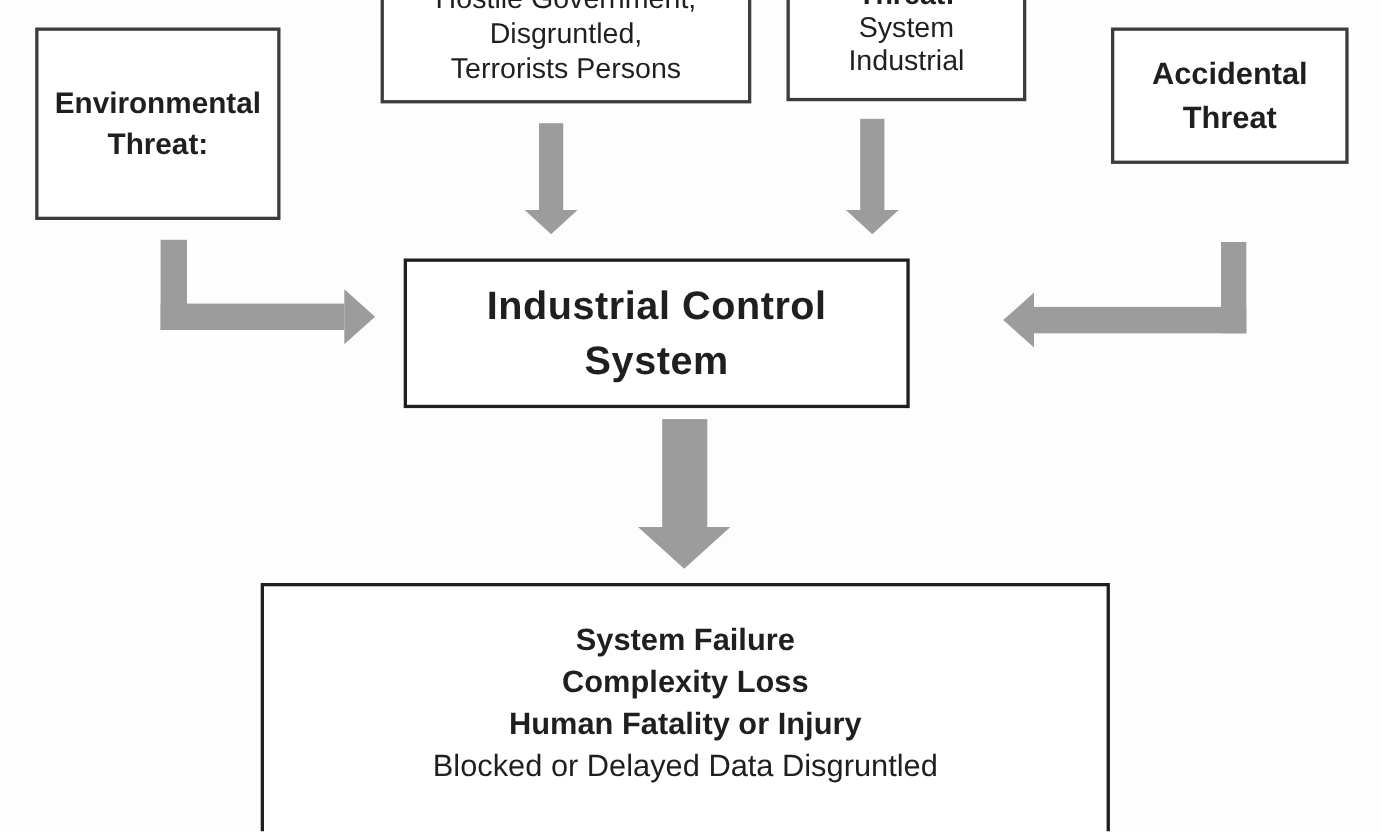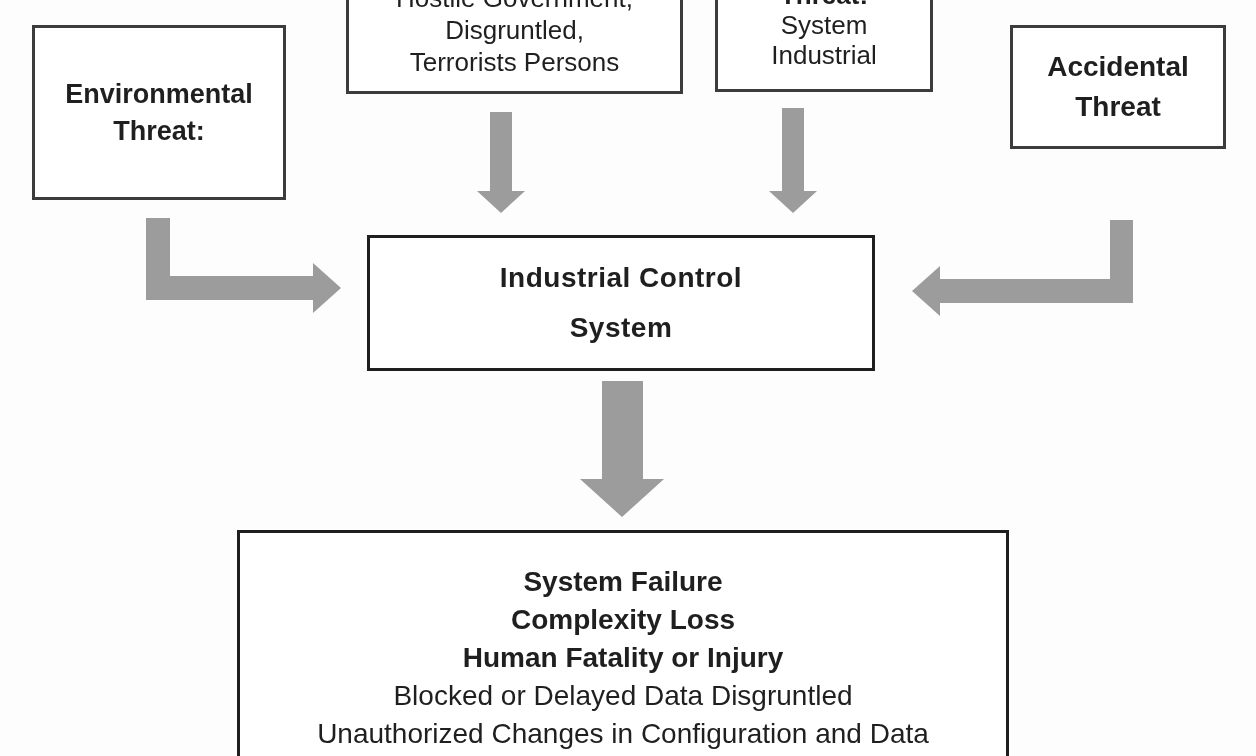--- a/index.html
+++ b/index.html
@@ -27,30 +27,30 @@
     border: 3px solid var(--box-border-color);
     text-align: center;
   }
   .box.strong { border-color: var(--strong-border-color); }
   .box.centered { display: flex; flex-direction: column; justify-content: center; }
 
   .line { white-space: nowrap; }
   .bold { font-weight: bold; }
 
   
-  .box-environmental { left: 32px; top: 25px; width: 254px; height: 175px; font-size: 25px; line-height: 37px; }
+  .box-environmental { left: 32px; top: 25px; width: 223px; height: 175px; font-size: 25px; line-height: 37px; }
   .box-environmental .title { font-size: 27px; }
 
   .box-hostile { left: 346px; top: -66px; width: 337px; height: 160px; padding-top: 45px; font-size: 26px; line-height: 32px; }
 
   .box-structural { left: 715px; top: -66px; width: 218px; height: 158px; padding-top: 43px; font-size: 26px; line-height: 30px; }
 
   .box-accidental { left: 1010px; top: 25px; width: 216px; height: 124px; font-size: 28px; line-height: 40px; }
 
-  .box-ics { left: 367px; top: 235px; width: 508px; height: 136px; font-size: 28px; line-height: 50px; letter-spacing: 0.5px; }
+  .box-ics { left: 367px; top: 235px; width: 460px; height: 136px; font-size: 36px; line-height: 50px; letter-spacing: 0.5px; }
 
   .box-outcome { left: 237px; top: 530px; width: 772px; height: 300px; padding-top: 30px; font-size: 28px; line-height: 38px; }
 
   
   .shaft { position: absolute; background: var(--arrow-color); }
   .head { position: absolute; width: 0; height: 0; }
   .head.down  { border-left: 24px solid transparent; border-right: 24px solid transparent; border-top: 22px solid var(--arrow-color); }
   .head.down.big { border-left: 42px solid transparent; border-right: 42px solid transparent; border-top: 38px solid var(--arrow-color); }
   .head.right { border-top: 25px solid transparent; border-bottom: 25px solid transparent; border-left: 28px solid var(--arrow-color); }
   .head.left  { border-top: 25px solid transparent; border-bottom: 25px solid transparent; border-right: 28px solid var(--arrow-color); }
@@ -85,21 +85,20 @@
   <div class="box box-ics strong centered">
     <div class="line bold">Industrial Control</div>
     <div class="line bold">System</div>
   </div>
 
   <div class="box box-outcome strong">
     <div class="line bold">System Failure</div>
     <div class="line bold">Complexity Loss</div>
     <div class="line bold">Human Fatality or Injury</div>
     <div class="line">Blocked or Delayed Data Disgruntled</div>
-    <div class="line">Unauthorized Changes in Configuration and Data</div>
   </div>
 
   <div>
     <div class="shaft" style="left:146px; top:218px; width:24px; height:82px;"></div>
     <div class="shaft" style="left:146px; top:276px; width:167px; height:24px;"></div>
     <div class="head right" style="left:313px; top:263px;"></div>
   </div>
 
   <div>
     <div class="shaft" style="left:490px; top:112px; width:22px; height:79px;"></div>

